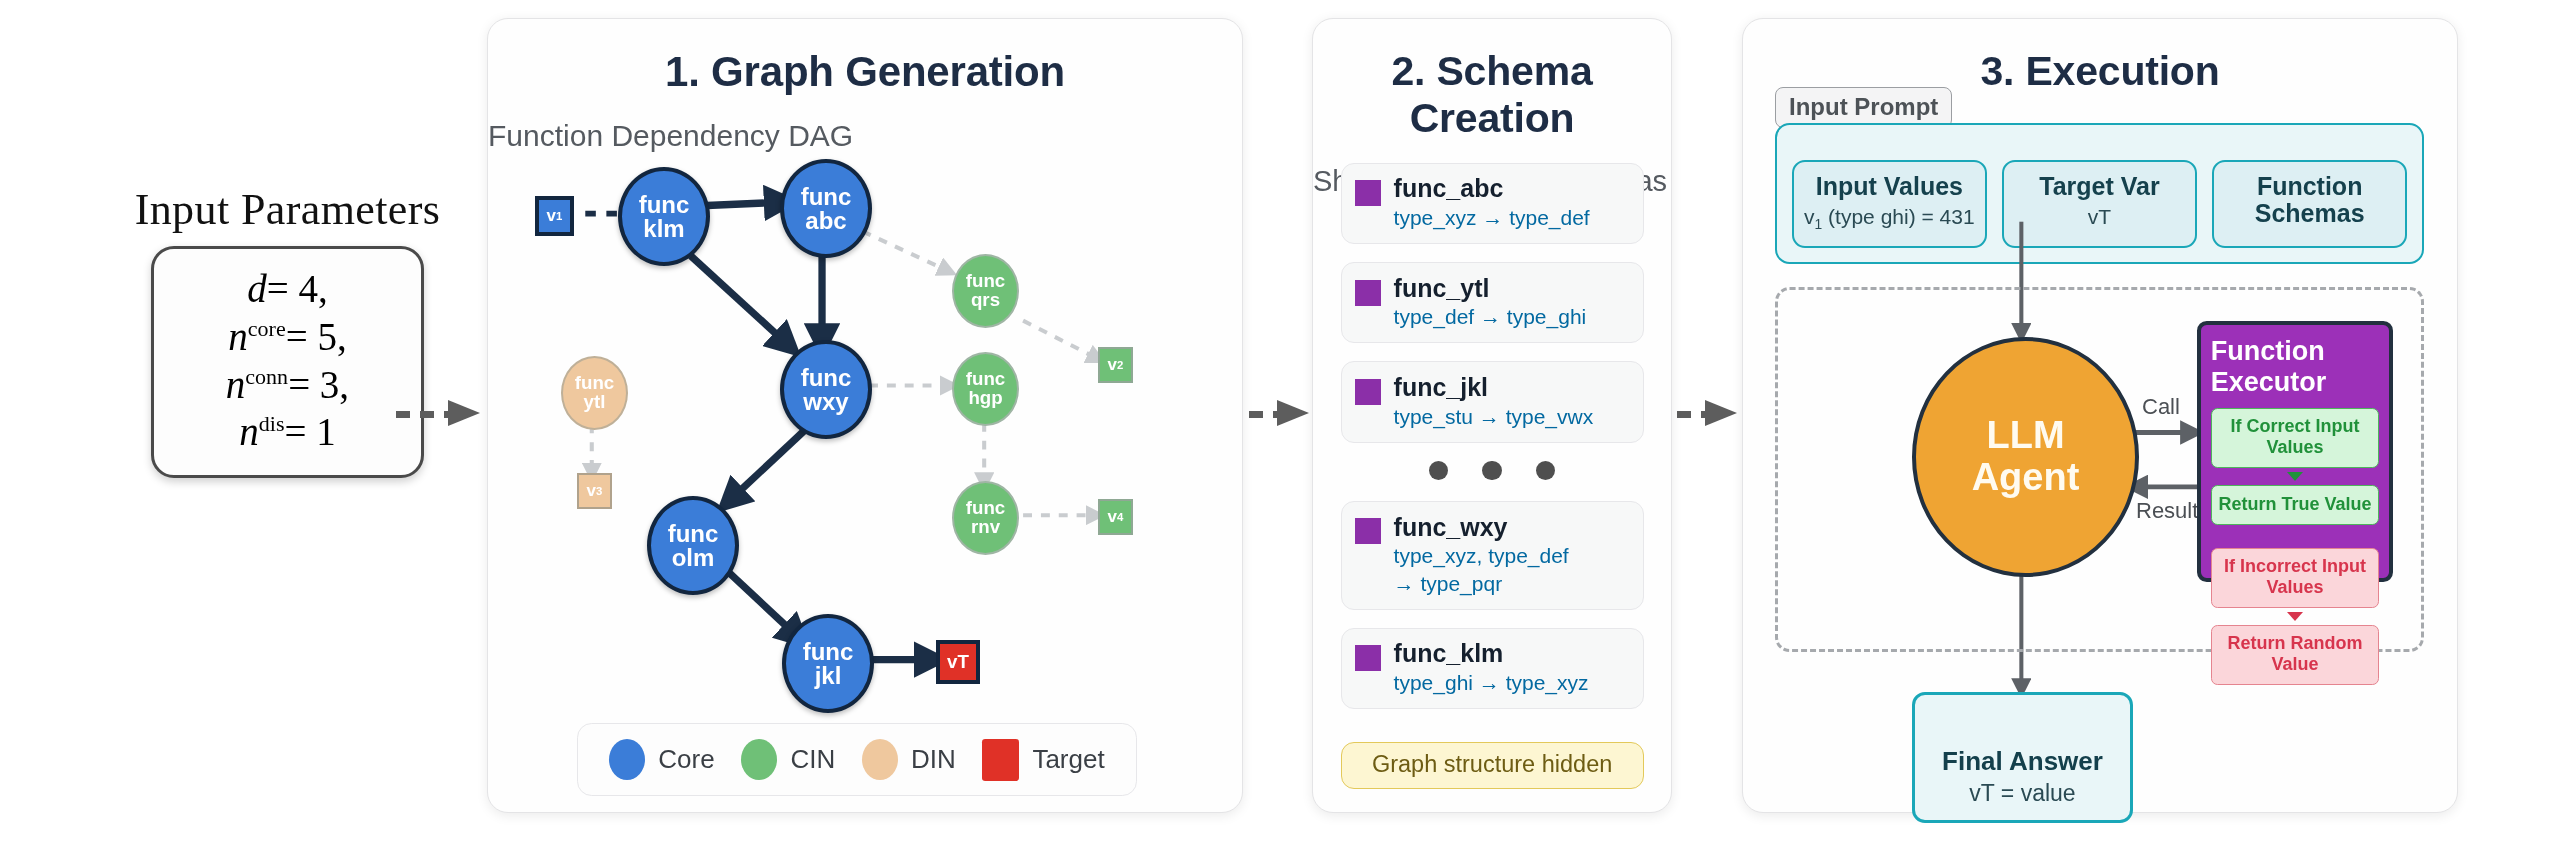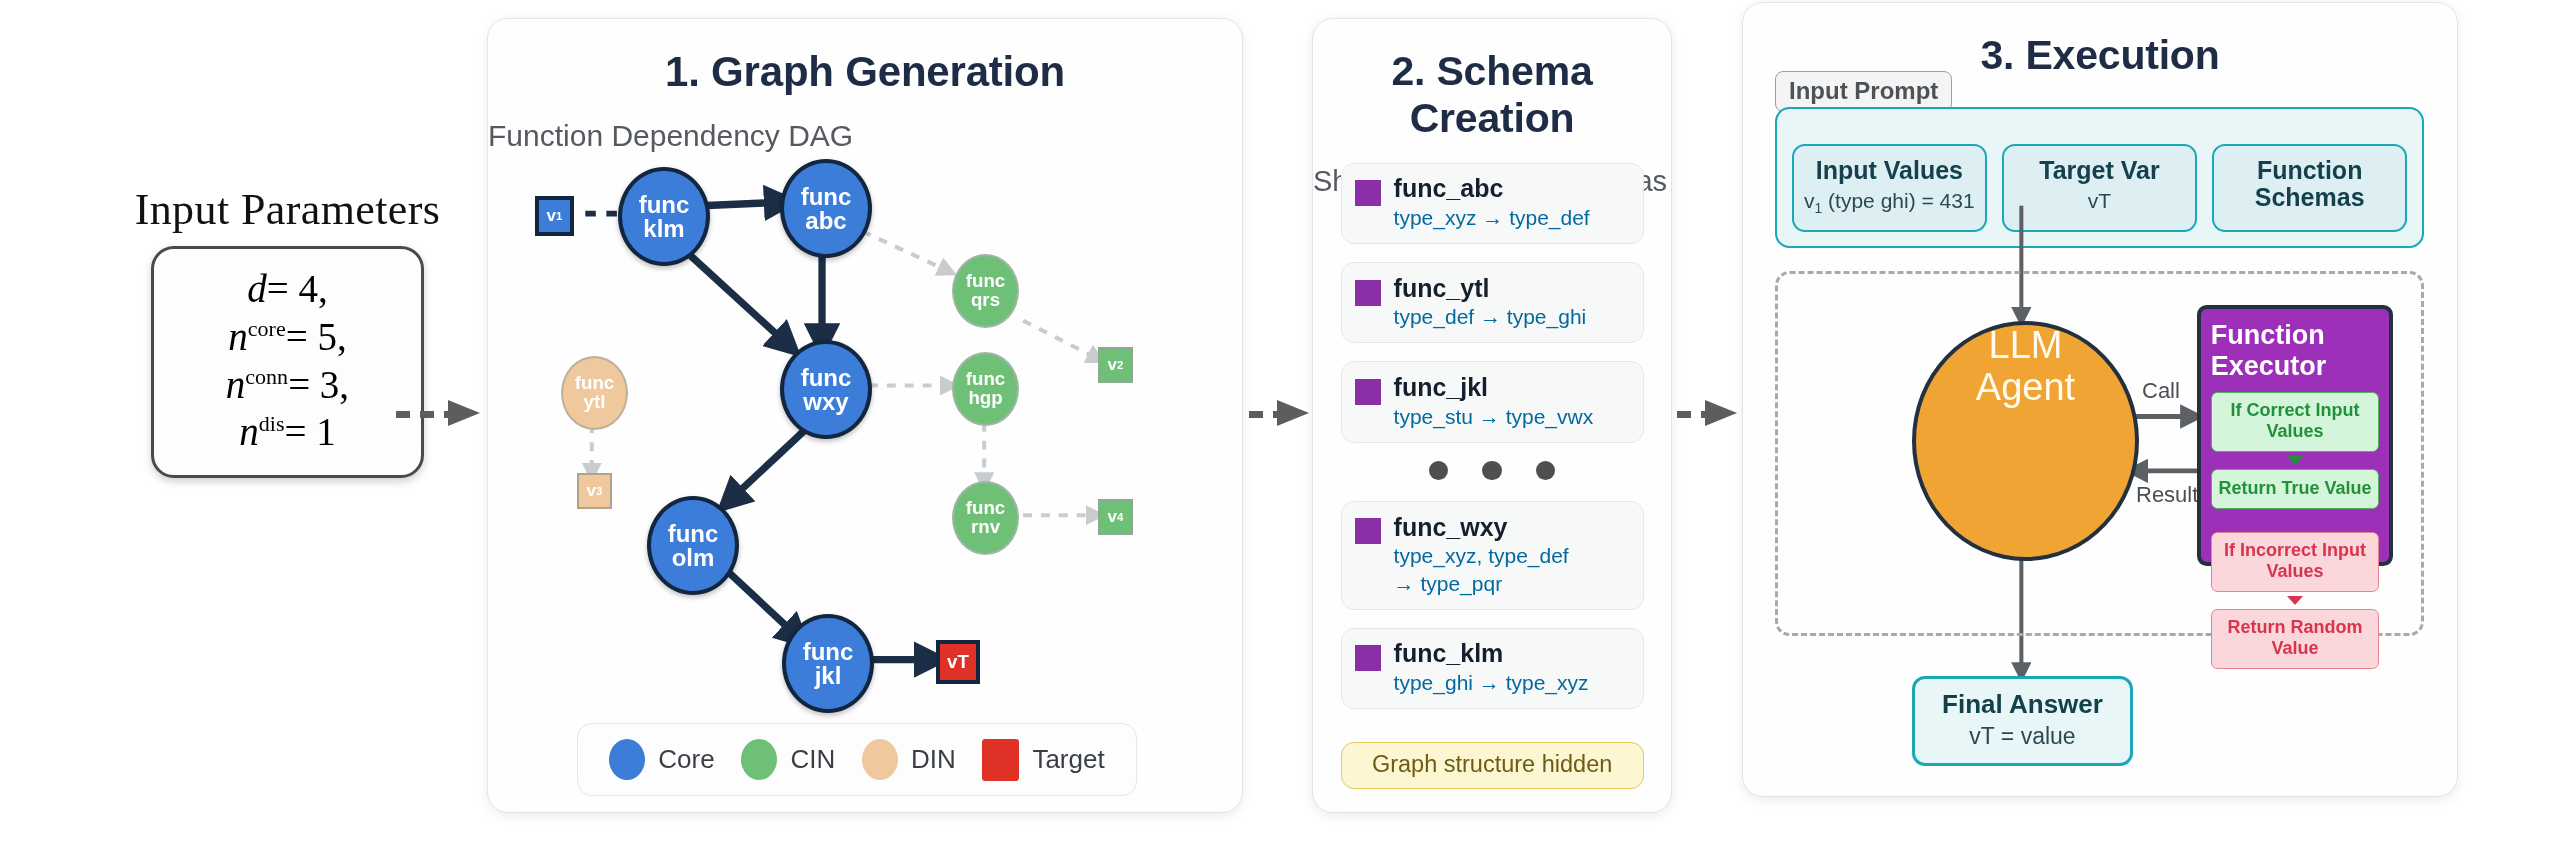--- a/index.html
+++ b/index.html
@@ -55,21 +55,21 @@
   }
 
   #panel1{left:487px;top:18px;width:754px;height:793px;}
   #panel1 .panel-title{font-size:42px;margin-top:29px;}
   #panel1 .panel-sub{font-size:30px;margin-top:23px;}
 
   #panel2{left:1312px;top:18px;width:358px;height:793px;}
   #panel2 .panel-title{font-size:41px;margin-top:29px;}
   #panel2 .panel-sub{font-size:29px;margin-top:23px;}
 
-  #panel3{left:1742px;top:2px;width:714px;height:793px;}
+  #panel3{left:1742px;top:18px;width:714px;height:793px;}
   #panel3 .panel-title{font-size:41px;margin-top:29px;}
 
   
   #dag{position:absolute;left:0;top:0;width:754px;height:793px;}
   .node{
     position:absolute;display:flex;align-items:center;justify-content:center;
     flex-direction:column;color:#ffffff;font-weight:bold;text-align:center;
     line-height:1.0;
   }
   .node.core{
@@ -148,22 +148,22 @@
     border:1.6px solid #b4b7ba;border-radius:9.7px;background:#f4f4f5;
     font-size:25px;font-weight:bold;color:#4d5257;padding:4.9px 13px 6.5px;
   }
   #loop-box{
     position:absolute;left:32px;top:268px;width:649px;height:365px;
     border:3.2px dashed #a6a9ad;border-radius:14.6px;box-sizing:border-box;
   }
   #llm-agent{
     position:absolute;left:169px;top:318px;width:219px;height:232px;
     background:#efa433;border:4px solid #22303f;border-radius:50%;
-    display:flex;align-items:center;justify-content:flex-start;flex-direction:column;
-    color:#fffbf0;font-weight:normal;font-size:38px;line-height:1.1;text-align:center;
+    display:flex;align-items:center;justify-content:center;flex-direction:column;
+    color:#fffbf0;font-weight:bold;font-size:38px;line-height:1.1;text-align:center;
   }
   #executor{
     position:absolute;left:454px;top:302px;width:196px;height:261px;
     background:#9c30b8;border:4px solid #22303f;border-radius:9.7px;
     box-sizing:border-box;padding:9.7px 9.7px;
   }
   #executor .ex-title{
     text-align:left;color:#ffffff;font-size:27px;font-weight:bold;margin:1.6px 0 9.7px;
   }
   .ex-chip{
@@ -175,21 +175,21 @@
   .ex-tri{width:0;height:0;margin:4px auto;border-left:8px solid transparent;border-right:8px solid transparent;}
   .ex-tri.g{border-top:9px solid #21913a;}
   .ex-tri.r{border-top:9px solid #d7354d;}
   .ex-gap{height:23px;}
 
   #final-answer{
     position:absolute;left:169px;top:673px;width:221px;box-sizing:border-box;
     border:3.2px solid #1aa7b8;border-radius:13px;background:#e9f6f8;
     text-align:center;padding:9.7px 4.9px 13px;
   }
-  #final-answer .h{font-size:26px;font-weight:bold;color:#14404c;}
+  #final-answer .h{font-size:26px;font-weight:bold;color:#14404c;margin-top:41px;}
   #final-answer .v{font-size:23px;color:#2a4a53;margin-top:3.2px;}
 
   .edge-lbl{position:absolute;font-size:22px;color:#4b4f54;}
 </style>
 </head>
 <body>
 
 <div class="stage">
 
   <div id="input-params">

